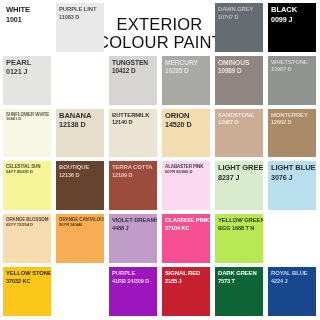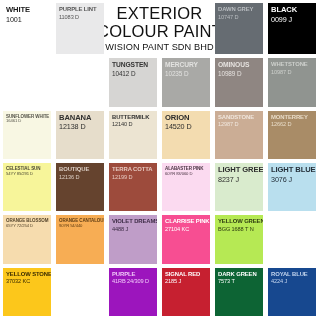--- a/index.html
+++ b/index.html
@@ -45,21 +45,21 @@
     letter-spacing: -0.1px;
   }
   .swatch .nm {
     display: block;
     font-weight: bold;
     font-size: 7.6px;
     white-space: nowrap;
   }
   .swatch .cd {
     display: block;
-    font-weight: normal;
+    font-weight: bold;
     font-size: 7.2px;
     margin-top: 1px;
     white-space: nowrap;
   }
   
   .swatch.tiny .nm { font-size: 4.5px; }
   .swatch.tiny .cd { font-size: 4.2px; margin-top: 0.5px; }
   .swatch.small .nm { font-size: 5.9px; }
   .swatch.small .cd { font-size: 5.6px; }
   .swatch.mid .nm { font-size: 6.7px; }
@@ -94,21 +94,20 @@
   }
 </style>
 </head>
 <body>
 
 <div id="chart">
   <div class="grid">
       <div class="header">
       <div class="l1">EXTERIOR</div>
       <div class="l2">COLOUR PAINT</div>
-      <div class="l3">WISION PAINT SDN BHD</div>
     </div>
 
   <div class="swatch" style="grid-area: 1 / 1; background: rgb(255, 255, 255);">
         <div class="txt" style="color: rgb(26, 26, 26);">
           <span class="nm">WHITE</span>
           <span class="cd">1001</span>
         </div>
       </div>
       <div class="swatch small" style="grid-area: 1 / 2; background: rgb(233, 233, 234);">
         <div class="txt" style="color: rgb(85, 85, 85);">
@@ -121,20 +120,26 @@
           <span class="nm">DAWN GREY</span>
           <span class="cd">10747 D</span>
         </div>
       </div>
       <div class="swatch" style="grid-area: 1 / 6; background: rgb(0, 0, 0);">
         <div class="txt" style="color: rgb(255, 255, 255);">
           <span class="nm">BLACK</span>
           <span class="cd">0099 J</span>
         </div>
       </div>
+      <div class="swatch" style="grid-area: 2 / 1; background: rgb(228, 228, 226);">
+        <div class="txt" style="color: rgb(58, 58, 58);">
+          <span class="nm">PEARL</span>
+          <span class="cd">0121 J</span>
+        </div>
+      </div>
       <div class="swatch mid" style="grid-area: 2 / 3; background: rgb(214, 213, 211);">
         <div class="txt" style="color: rgb(51, 51, 51);">
           <span class="nm">TUNGSTEN</span>
           <span class="cd">10412 D</span>
         </div>
       </div>
       <div class="swatch mid" style="grid-area: 2 / 4; background: rgb(169, 169, 166);">
         <div class="txt" style="color: rgb(226, 226, 224);">
           <span class="nm">MERCURY</span>
           <span class="cd">10235 D</span>

